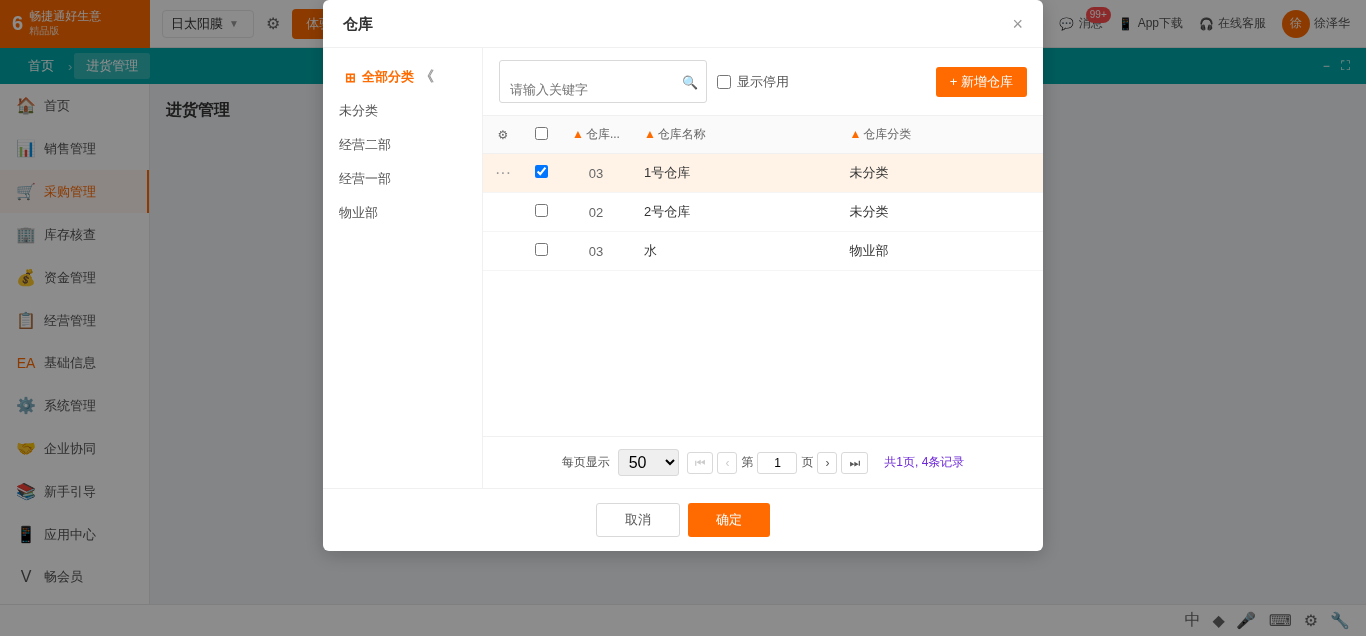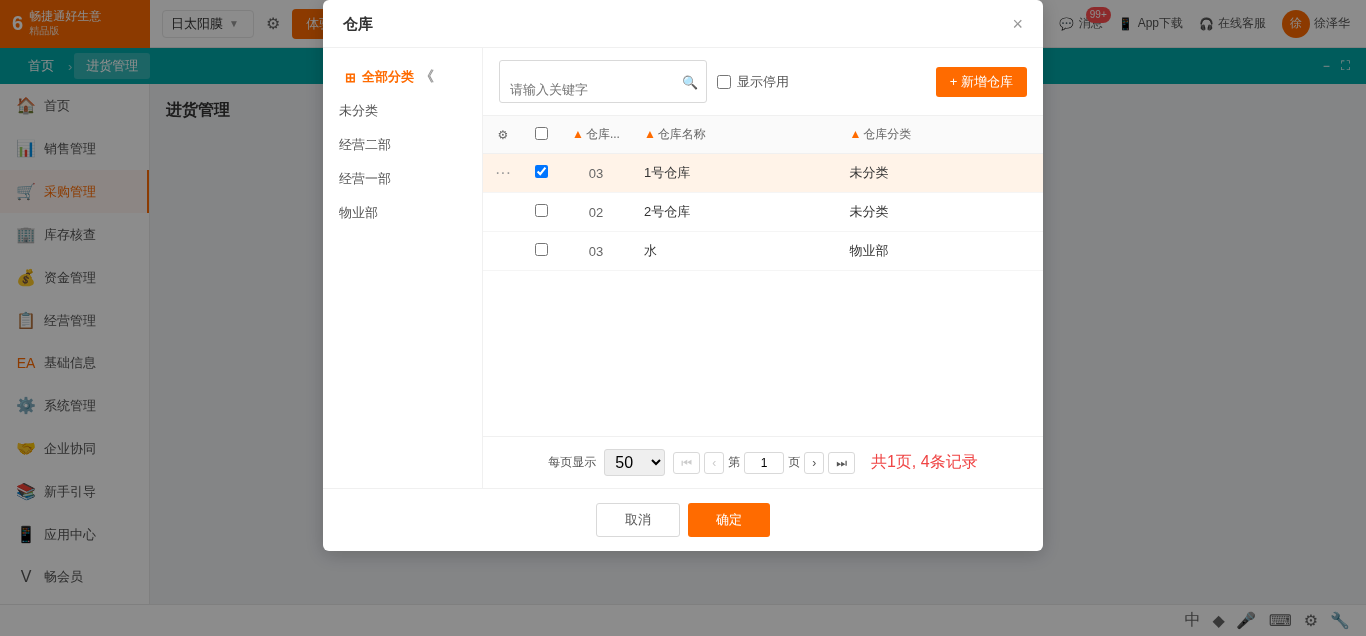--- a/index.html
+++ b/index.html
@@ -130,21 +130,21 @@
     .pagination {
       display: flex; align-items: center; justify-content: center;
       padding: 12px 16px; border-top: 1px solid #f0f0f0; gap: 8px;
     }
     .page-info { font-size: 12px; color: #555; }
     .page-size-select { border: 1px solid #d9d9d9; border-radius: 3px; padding: 3px 6px; font-size: 16px; cursor: pointer; }
     .page-nav { display: flex; align-items: center; gap: 4px; }
     .page-nav-btn { background: none; border: 1px solid #d9d9d9; border-radius: 3px; padding: 3px 7px; cursor: pointer; color: #555; font-size: 12px; }
     .page-nav-btn:disabled { color: #ccc; cursor: default; }
     .page-num-input { width: 40px; border: 1px solid #d9d9d9; border-radius: 3px; padding: 3px 6px; text-align: center; font-size: 12px; }
-    .total-info { font-size: 16px; color: #ef4444; margin-left: 8px; }
+    .total-info { font-size: 12px; color: #6d28d9; margin-left: 8px; }
 
     
     .modal-footer { display: flex; justify-content: center; gap: 8px; padding: 14px 20px; border-top: 1px solid #f0f0f0; }
     .cancel-btn { border: 1px solid #d9d9d9; background: #fff; padding: 7px 28px; border-radius: 3px; cursor: pointer; font-size: 13px; color: #555; }
     .confirm-btn { background: #ff6b00; color: #fff; border: none; padding: 7px 28px; border-radius: 3px; cursor: pointer; font-size: 13px; }
 
     
     .bottom-bar {
       position: fixed; bottom: 0; left: 0; right: 0; height: 32px;
       background: #fff; border-top: 1px solid #e8e8e8;

